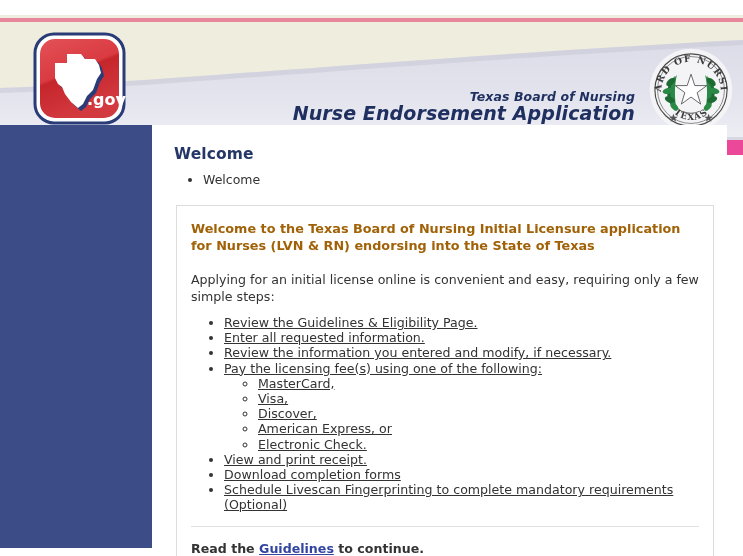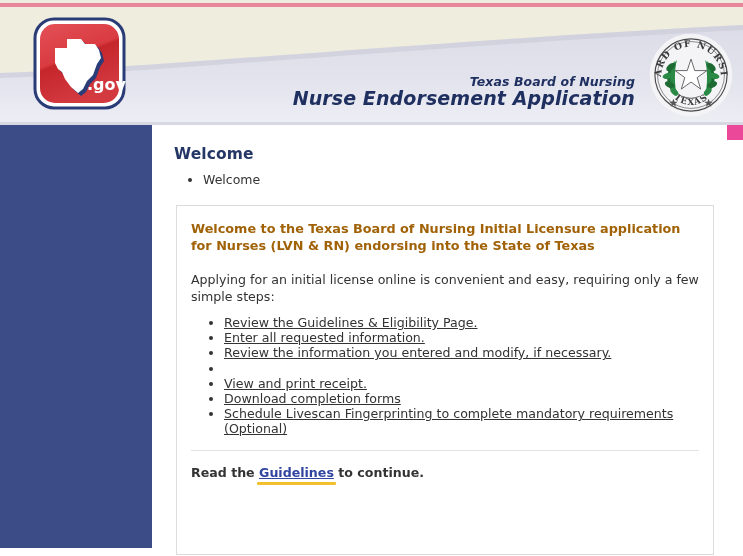--- a/index.html
+++ b/index.html
@@ -21,21 +21,21 @@
     width: 743px;
     height: 556px;
     overflow: hidden;
     background: #ffffff;
   }
 
   
   .header {
     position: absolute;
     left: 0;
-    top: 0;
+    top: 15px;
     width: 743px;
     height: 140px;
     overflow: hidden;
     background: #ec4899;
   }
   .hdr-topline {
     position: absolute;
     left: 0;
     top: 0;
     width: 743px;
@@ -354,20 +354,28 @@
 
       <p class="panel-heading">Welcome to the Texas Board of Nursing Initial Licensure application for Nurses (LVN &amp; RN) endorsing into the State of Texas</p>
 
       <p class="panel-para">Applying for an initial license online is convenient and easy, requiring only a few simple steps:</p>
 
       <ul class="steps">
         <li>Review the Guidelines &amp; Eligibility Page.</li>
         <li>Enter all requested information.</li>
         <li>Review the information you entered and modify, if necessary.</li>
         <li>
+          <span>Pay the licensing fee(s) using one of the following:</span>
+          <ul class="paymethods">
+            <li>MasterCard,</li>
+            <li>Visa,</li>
+            <li>Discover,</li>
+            <li>American Express, or</li>
+            <li>Electronic Check.</li>
+          </ul>
         </li>
         <li>View and print receipt.</li>
         <li>Download completion forms</li>
         <li>Schedule Livescan Fingerprinting to complete mandatory requirements (Optional)</li>
       </ul>
 
       <hr class="panel-divider">
 
       <p class="panel-footer"><span>Read the </span><a class="guidelines-link" href="#">Guidelines</a><span> to continue.</span></p>
 

